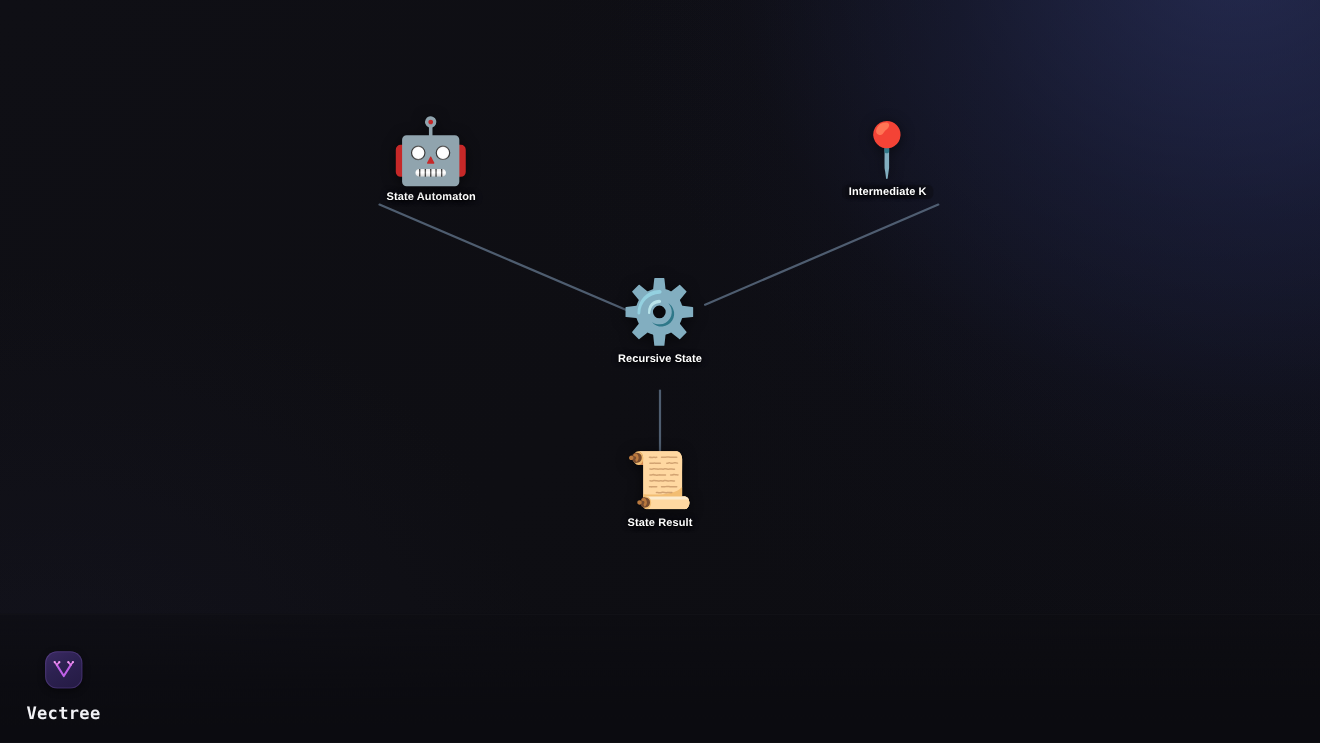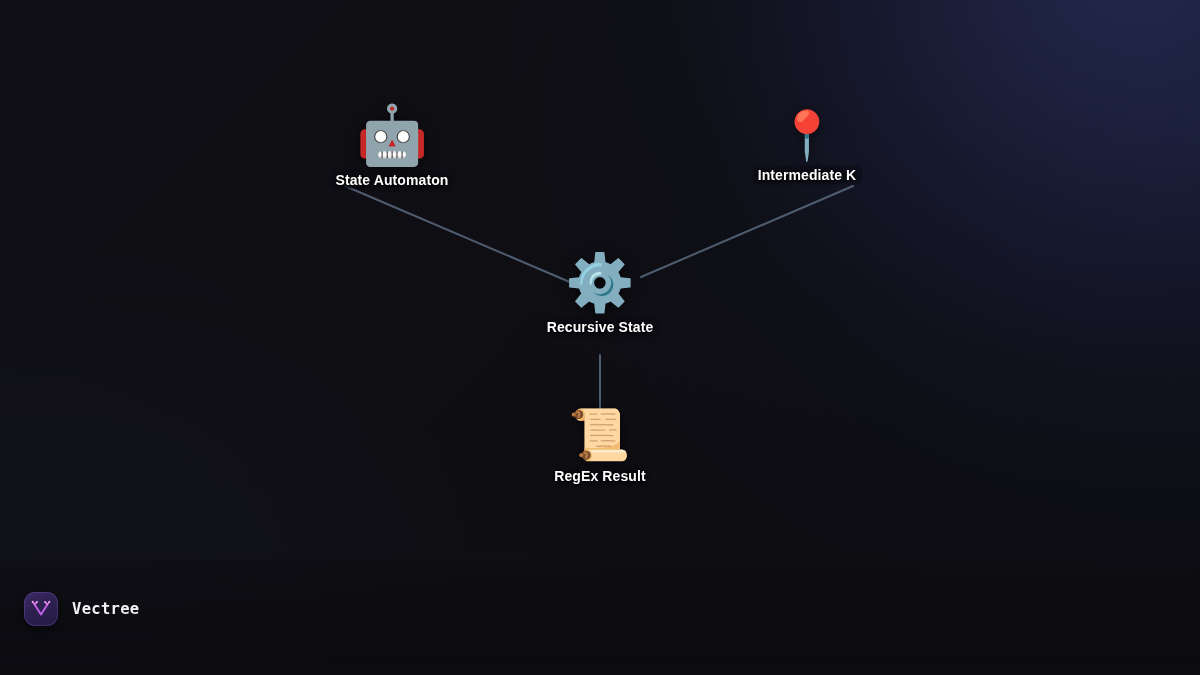--- a/index.html
+++ b/index.html
@@ -47,21 +47,21 @@
   }
   .node .glyph {
     line-height:1;
     text-align:center;
     font-family:"DejaVu Sans", sans-serif;
     filter:drop-shadow(0 2px 6px rgba(0,0,0,0.55));
   }
   .node .label {
     margin-top:5px;
     color:#ffffff;
-    font-size:14px;
+    font-size:10px;
     font-weight:bold;
     letter-spacing:0.1px;
     white-space:nowrap;
     font-family:"Liberation Sans", sans-serif;
     text-shadow:0 1px 3px rgba(0,0,0,0.95), 0 0 6px rgba(0,0,0,0.8);
     background:rgba(14,15,22,0.55);
     border-radius:5px;
     padding:1px 6px;
   }
 
@@ -73,20 +73,21 @@
     border-top:1px solid rgba(255,255,255,0.028);
     background:linear-gradient(180deg, rgba(12,12,17,0.55) 0%, rgba(11,11,16,0.92) 60%, #0b0b10 100%);
   }
 
   #brand-row {
     position:absolute;
     left:24px; top:33px;
     display:flex;
     align-items:center;
     gap:14px;
+    flex-direction:column;
   }
   #logo-mark {
     width:34px; height:34px;
     border-radius:11px;
     background:linear-gradient(150deg, #3b2a63 0%, #2c2150 45%, #241a43 100%);
     box-shadow:inset 0 0 0 1px rgba(168,120,235,0.22), 0 2px 7px rgba(0,0,0,0.45);
     display:flex; align-items:center; justify-content:center;
     flex:none;
   }
   #brand-name {
@@ -120,21 +121,21 @@
       <div class="label">Intermediate K</div>
     </div>
 
     <div class="node" style="left:600px; top:295px;">
       <div class="glyph" style="font-size:56px;">⚙️</div>
       <div class="label">Recursive State</div>
     </div>
 
     <div class="node" style="left:600px; top:447px;">
       <div class="glyph" style="font-size:50px;">📜</div>
-      <div class="label">RegEx Result</div>
+      <div class="label">State Result</div>
     </div>
 
   </div>
 
   <div id="footer">
 
     <div id="brand-row">
       <div id="logo-mark">
         <svg width="22" height="22" viewBox="0 0 22 22">
           <path d="M4.6 6.4 L11 16.6 L17.4 6.4" stroke="#c061e8" stroke-width="1.9" fill="none" stroke-linecap="round" stroke-linejoin="round"></path>

